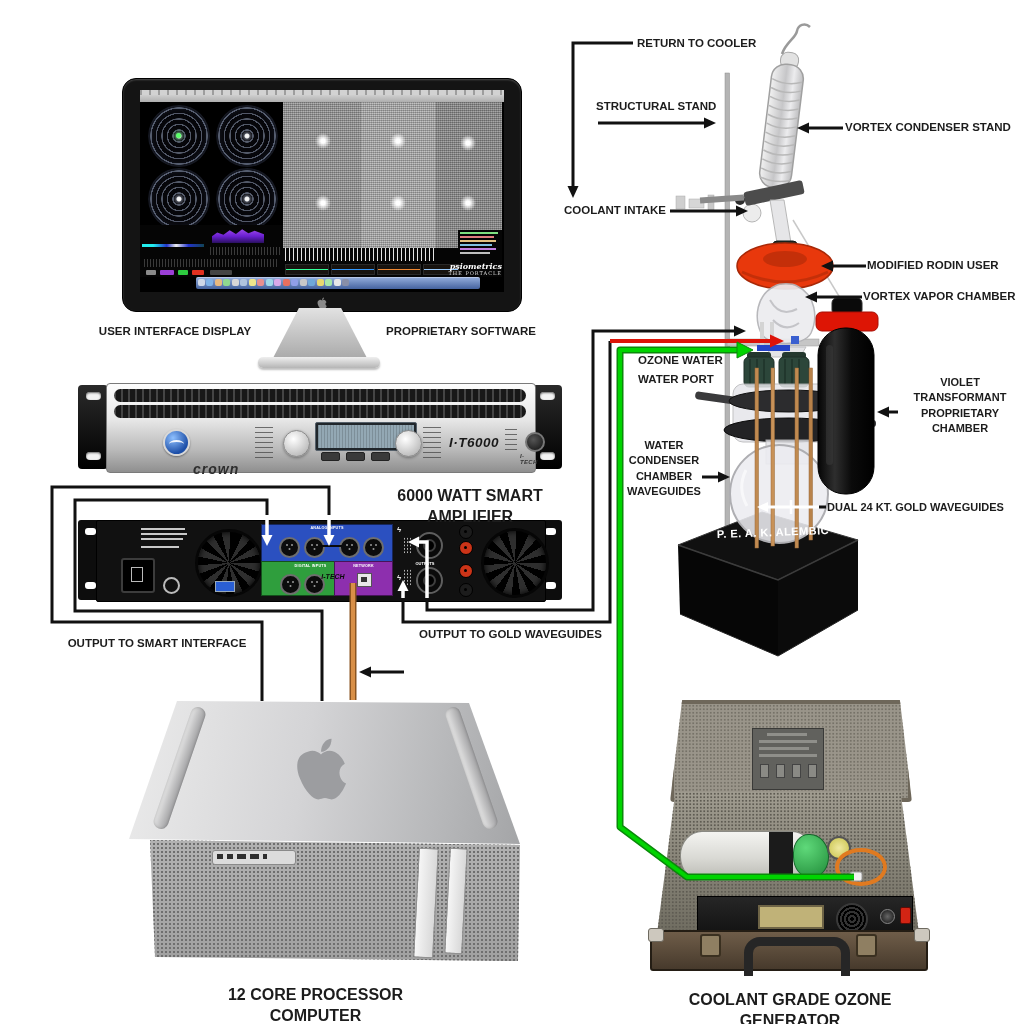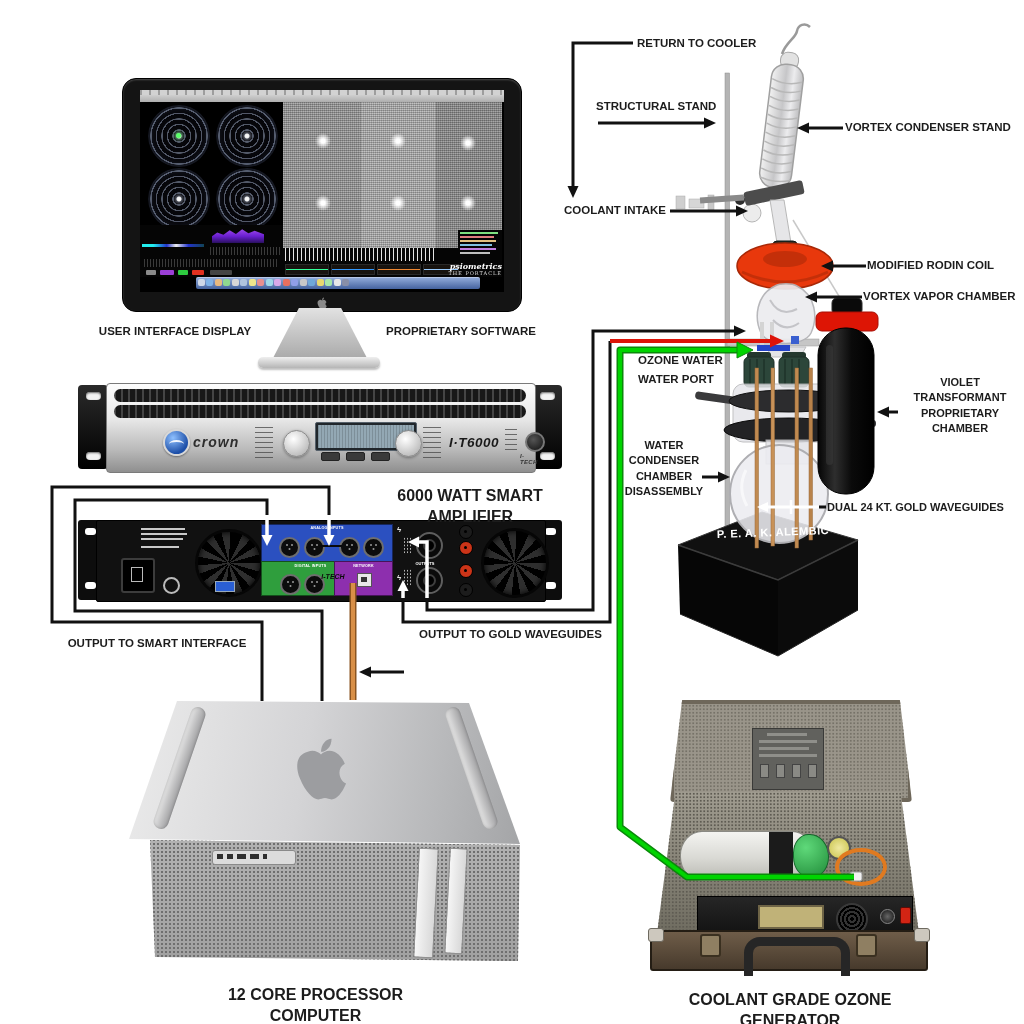--- a/index.html
+++ b/index.html
@@ -60,21 +60,21 @@
   .slot{left:8px;width:15px;height:8px;background:#f2f2f2;border-radius:4px;box-shadow:inset 0 1px 2px #666;}
   .ampf-body{left:28px;top:0;width:428px;height:88px;border-radius:4px;
     background:linear-gradient(180deg,#fdfdfd 0%,#e8e8e8 40%,#b9b9b9 75%,#8f8f8f 100%);
     border:1px solid #7a7a7a;}
   .vent{left:7px;width:412px;height:13px;border-radius:7px;background:#181818;
     background-image:repeating-linear-gradient(90deg,rgba(80,80,80,.8) 0 2px,transparent 2px 7px);}
   .crownbadge{width:23px;height:23px;border-radius:50%;border:2px solid #d8d8d8;
     background:radial-gradient(circle at 35% 30%,#8ec0ff,#1d4fa8 70%);box-shadow:0 1px 2px rgba(0,0,0,.4);}
   .crownbadge::after{content:"";position:absolute;left:4px;top:9px;width:15px;height:6px;border-radius:50%;
     border-top:2px solid rgba(255,255,255,.9);}
-  .crown-txt{font-weight:bold;font-style:italic;font-size:14px;color:#2e2e2e;letter-spacing:1px;}
+  .crown-txt{font-weight:bold;font-style:italic;font-size:14px;color:#2e2e2e;letter-spacing:1px;margin-top:27px;}
   .knob{width:25px;height:25px;border-radius:50%;background:radial-gradient(circle at 38% 32%,#ffffff,#c2c2c2 70%,#9a9a9a);
     border:1px solid #8a8a8a;box-shadow:0 1px 3px rgba(0,0,0,.35);}
   .lcd{width:96px;height:23px;background:#20262b;border-radius:2px;border:1px solid #55606a;padding:2px;}
   .lcd-in{width:100%;height:100%;background:#93a8b4;
     background-image:repeating-linear-gradient(90deg,rgba(0,0,0,.15) 0 1px,transparent 1px 3px);}
   .fbtn{width:17px;height:7px;background:#3a3a3a;border-radius:2px;border:1px solid #222;}
   .ticks{width:18px;background:repeating-linear-gradient(0deg,rgba(70,70,70,.75) 0 1px,transparent 1px 5px);}
   .model-txt{font-weight:bold;font-style:italic;font-size:13.5px;color:#1a1a1a;letter-spacing:.5px;}
   .pwrbtn{width:16px;height:16px;border-radius:50%;background:radial-gradient(circle at 40% 35%,#555,#111);
     border:2px solid #777;}
@@ -569,32 +569,32 @@
   <div class="lbl c big" style="left:360px;top:486px;width:220px">6000 WATT SMART AMPLIFIER</div>
   <div class="lbl c" style="left:58px;top:636px;width:198px">OUTPUT TO SMART INTERFACE</div>
   <div class="lbl c" style="left:408px;top:627px;width:205px">OUTPUT TO GOLD WAVEGUIDES</div>
   <div class="lbl c big" style="left:203px;top:985px;width:225px">12 CORE PROCESSOR COMPUTER</div>
   <div class="lbl c big" style="left:665px;top:990px;width:250px">COOLANT GRADE OZONE GENERATOR</div>
 
   <div class="lbl" style="left:637px;top:36px">RETURN TO COOLER</div>
   <div class="lbl" style="left:596px;top:99px">STRUCTURAL STAND</div>
   <div class="lbl" style="left:845px;top:120px">VORTEX CONDENSER STAND</div>
   <div class="lbl" style="left:564px;top:203px">COOLANT INTAKE</div>
-  <div class="lbl" style="left:867px;top:258px">MODIFIED RODIN COIL</div>
+  <div class="lbl" style="left:867px;top:258px">MODIFIED RODIN USER</div>
   <div class="lbl" style="left:863px;top:289px">VORTEX VAPOR CHAMBER</div>
   <div class="lbl" style="left:638px;top:353px">OZONE WATER</div>
   <div class="lbl" style="left:638px;top:372px">WATER PORT</div>
   <div class="lbl c sm" style="left:897px;top:375px;width:126px;line-height:1.4">
     <div>VIOLET</div>
     <div>TRANSFORMANT</div>
     <div>PROPRIETARY</div>
     <div>CHAMBER</div>
   </div>
   <div class="lbl c sm" style="left:612px;top:438px;width:104px;line-height:1.4">
     <div>WATER</div>
     <div>CONDENSER</div>
     <div>CHAMBER</div>
-    <div>DISASSEMBLY</div>
+    <div>WAVEGUIDES</div>
   </div>
   <div class="lbl sm" style="left:827px;top:500px">DUAL 24 KT. GOLD WAVEGUIDES</div>
   <div class="lbl c sm" style="left:708px;top:525px;width:130px;color:#fff;letter-spacing:.5px;transform:rotate(-2deg)">P. E. A. K. ALEMBIC</div>
 
 </div>
 
 </body></html>

